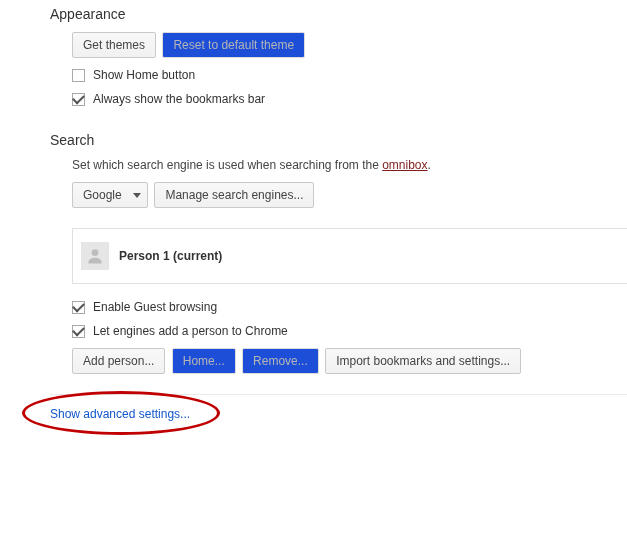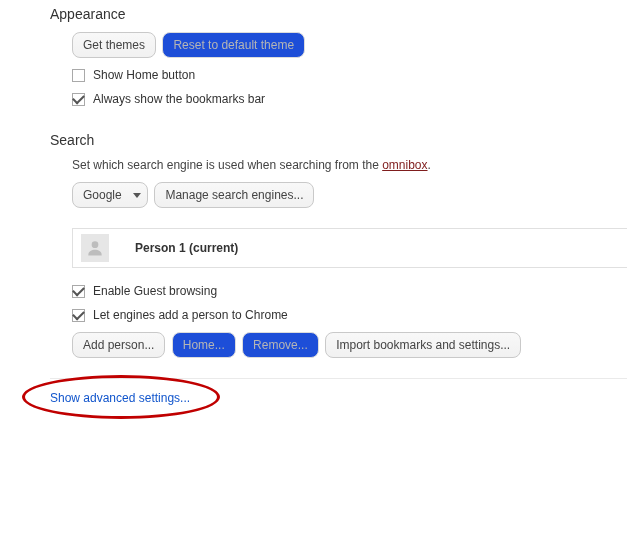--- a/index.html
+++ b/index.html
@@ -30,21 +30,21 @@
   .row {
     margin-bottom: 10px;
   }
   .btn {
     display: inline-block;
     background: linear-gradient(#f8f8f8,#f1f1f1);
     border: 1px solid #c9c9c9;
     color: #444;
     font-size: 12px;
     padding: 4px 10px;
-    border-radius: 8px;
+    border-radius: 2px;
     cursor: pointer;
     font-family: inherit;
     line-height: 16px;
     margin-right: 3px;
   }
   .btn.disabled {
     color: #b5b5b5;
     border-color: #dcdcdc;
     background: #1d4ed8;
     cursor: default;
@@ -93,22 +93,22 @@
     color: #7f1d1d;
     text-decoration: underline;
     cursor: pointer;
     margin-top: 16px;
   }
   .person-row {
     border: 1px solid #e0e0e0;
     border-right: none;
     display: flex;
     align-items: center;
-    gap: 26px;
-    padding: 5px 8px;
+    gap: 10px;
+    padding: 13px 8px;
     margin-bottom: 16px;
     width: 555px;
   }
   .avatar {
     width: 28px; height: 28px;
     background: #e6e6e6;
     display: flex;
     align-items: center;
     justify-content: center;
     color: #bdbdbd;

